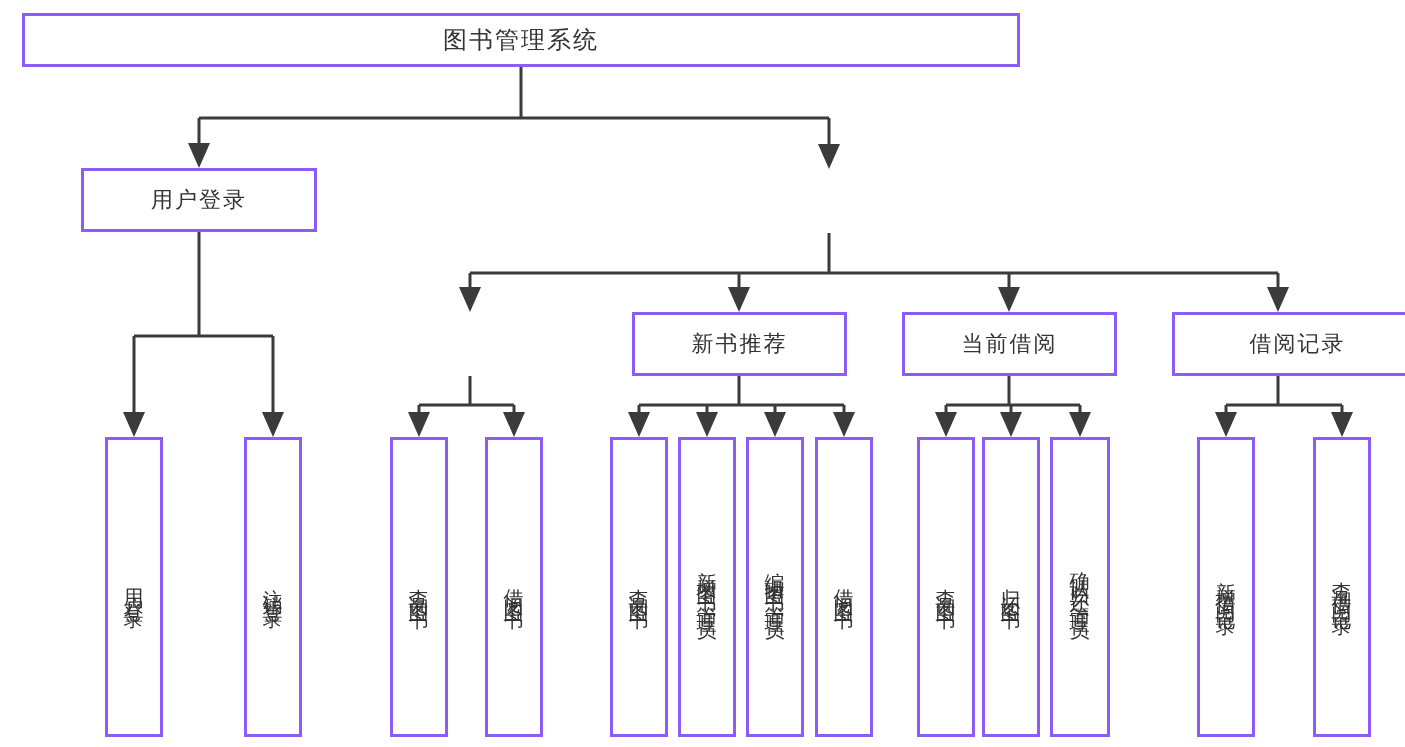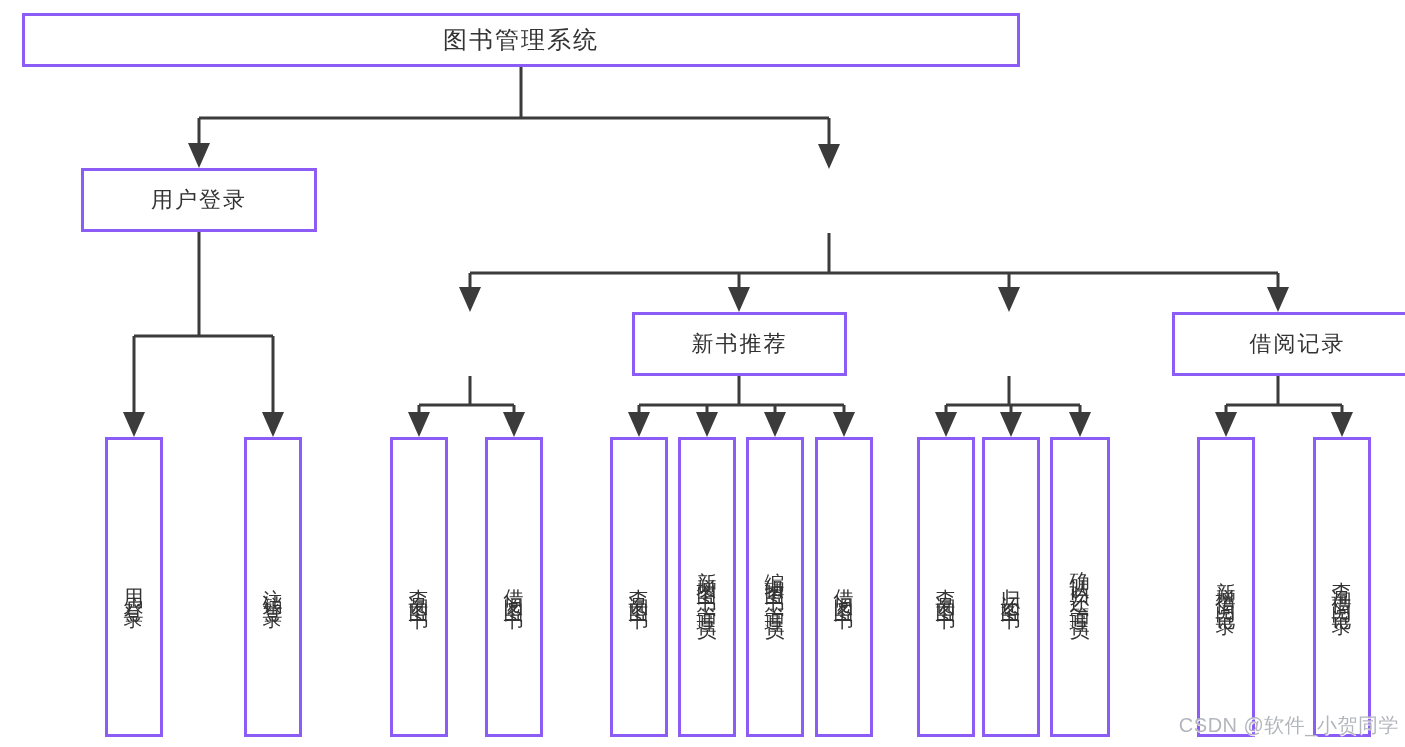--- a/index.html
+++ b/index.html
@@ -57,20 +57,23 @@
     <span class="lbl">图书管理系统</span>
   </div>
 
   <div class="node" style="left:81px;top:168px;width:236px;height:64px;">
     <span class="lbl">用户登录</span>
   </div>
 
   <div class="node" style="left:632px;top:312px;width:215px;height:64px;">
     <span class="lbl">新书推荐</span>
   </div>
+  <div class="node" style="left:902px;top:312px;width:215px;height:64px;">
+    <span class="lbl">当前借阅</span>
+  </div>
   <div class="node" style="left:1172px;top:312px;width:251px;height:64px;">
     <span class="lbl">借阅记录</span>
   </div>
 
   <div class="node leaf" style="left:105px;top:437px;width:58px;height:300px;">
     <span class="lbl">用户登录</span>
   </div>
   <div class="node leaf" style="left:244px;top:437px;width:58px;height:300px;">
     <span class="lbl">注销登录</span>
   </div>
@@ -105,15 +108,14 @@
     <span class="lbl">确认归还（管理员）</span>
   </div>
 
   <div class="node leaf" style="left:1197px;top:437px;width:58px;height:300px;">
     <span class="lbl">新增借阅记录</span>
   </div>
   <div class="node leaf" style="left:1313px;top:437px;width:58px;height:300px;">
     <span class="lbl">查询借阅记录</span>
   </div>
 
-  <div class="watermark">CSDN @软件_小贺同学</div>
 
 </div>
 
 </body></html>

